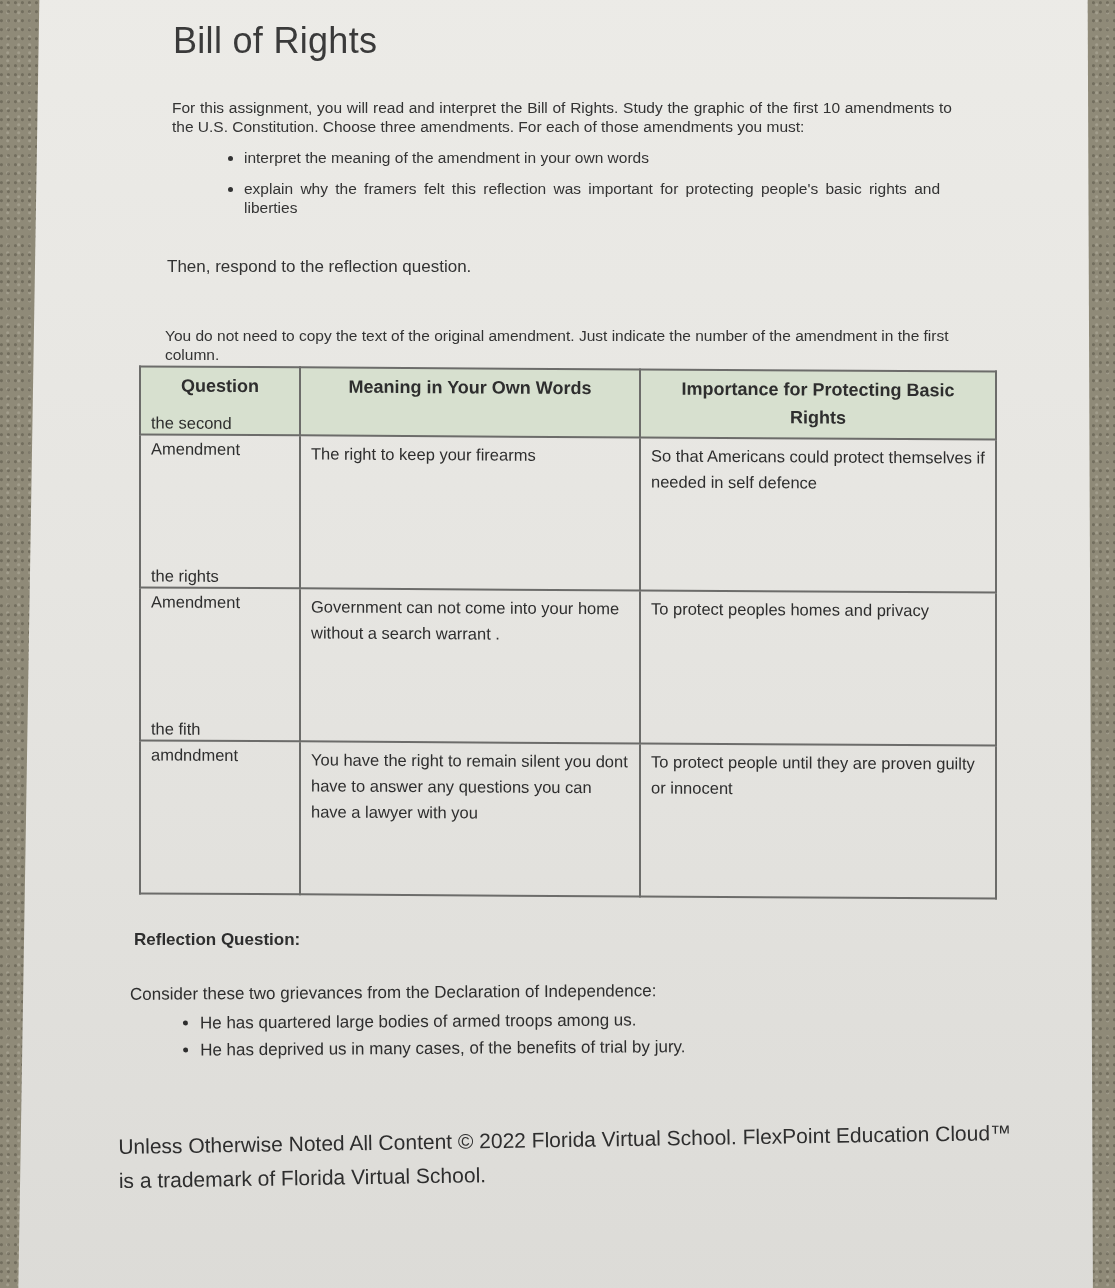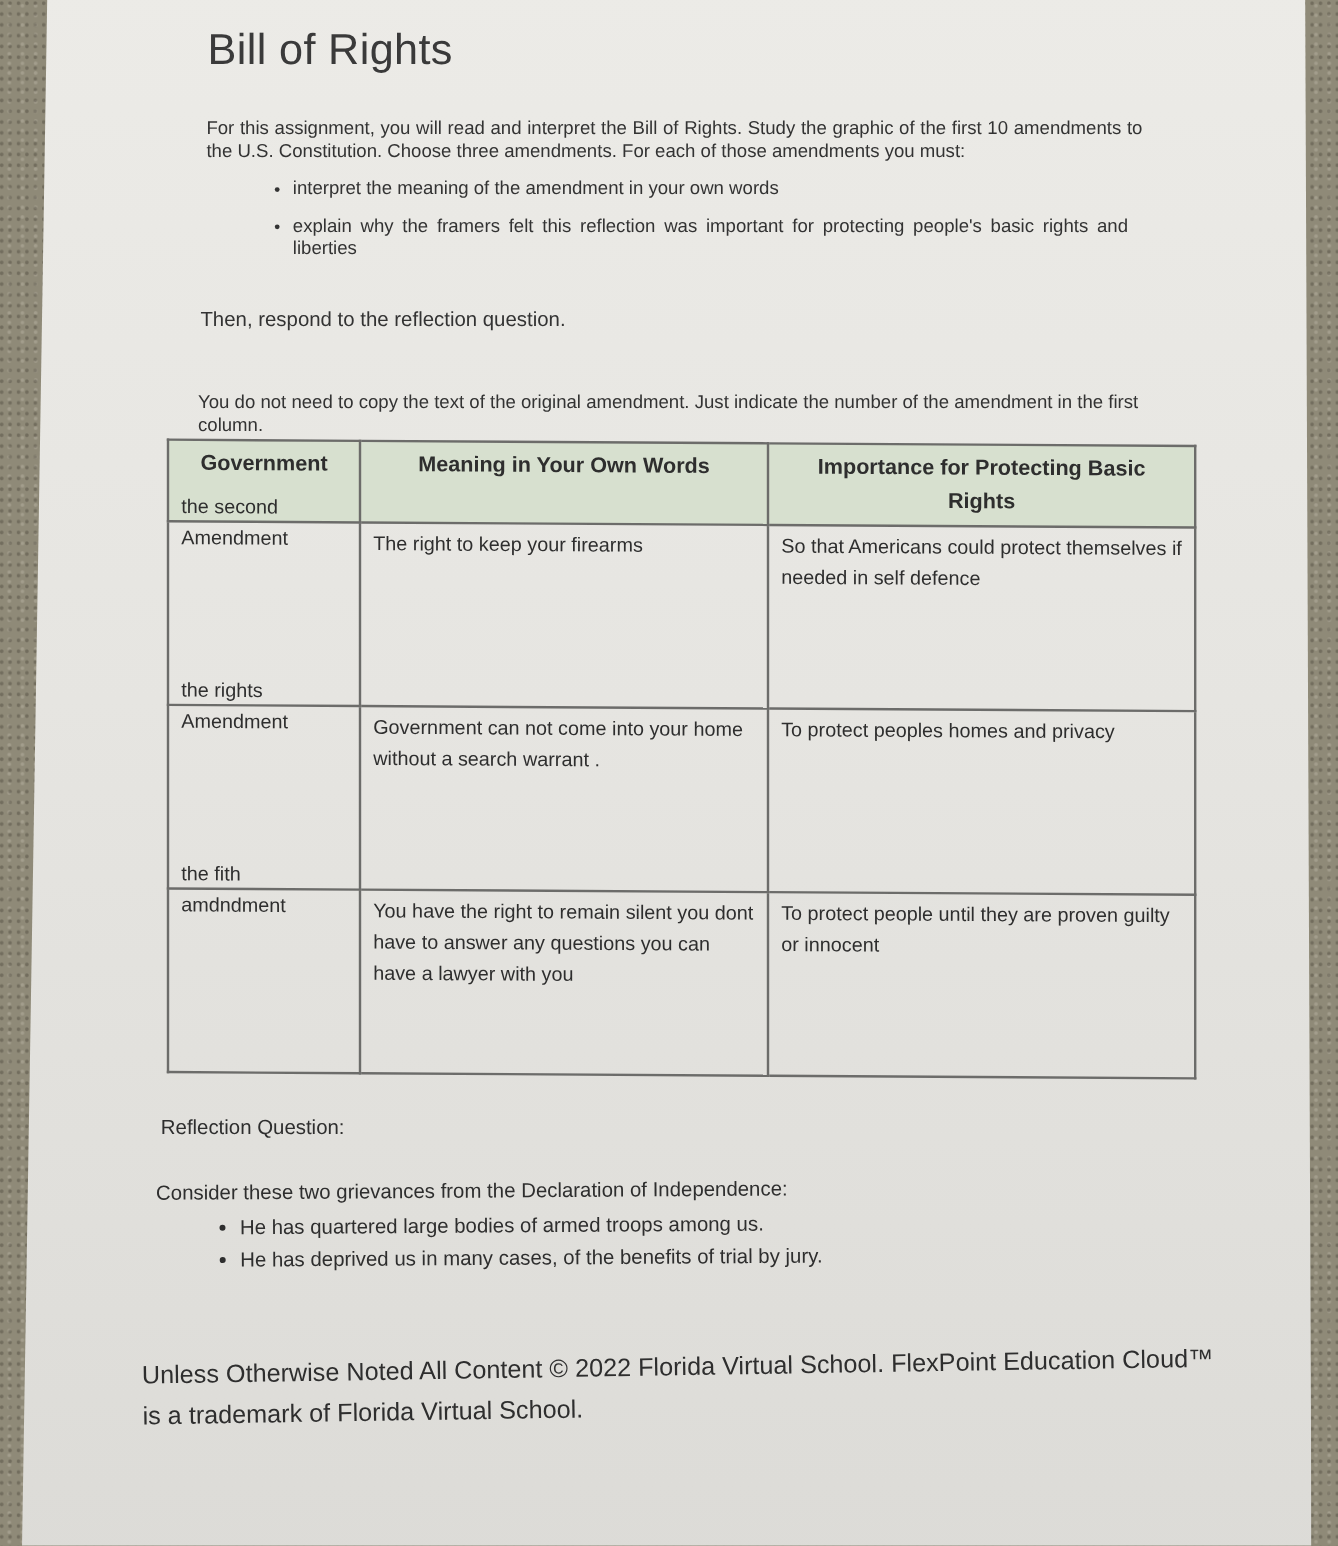--- a/index.html
+++ b/index.html
@@ -40,21 +40,21 @@
     table.amend th {
       background: #d7e0cf; font-weight: bold; font-size: 18px; text-align: center; line-height: 28px;
       height: 58px;
     }
     table.amend th.col3 { line-height: 28px; }
     table.amend td { height: 143px; line-height: 26px; }
     td.amend-name { vertical-align: middle; padding-top: 0; }
     td.amend-name span { display: block; margin-top: -30px; }
     .c1 { width: 138px; }
     .c2 { width: 318px; }
-    .reflect-h { position: absolute; left: 118px; top: 930px; font-size: 17px; font-weight: normal; color: #2e2e2e; }
+    .reflect-h { position: absolute; left: 118px; top: 930px; font-size: 17px; font-weight: bold; color: #2e2e2e; }
     .consider { position: absolute; left: 114px; top: 983px; font-size: 17px; color: #2e2e2e; transform: rotate(-0.4deg); }
     .griev { position: absolute; left: 128px; top: 1008px; margin: 0; padding-left: 56px; font-size: 17px; line-height: 27px; color: #2e2e2e; transform: rotate(-0.4deg); }
     .footer { position: absolute; left: 102px; top: 1130px; width: 900px; font-size: 21px; line-height: 34px; color: #2e2e2e; transform: rotate(-0.9deg); transform-origin: left top; }
   </style>
 </head>
 <body>
 
 <div class="paper"></div>
 
 <div class="content">
@@ -67,21 +67,21 @@
       <li>explain why the framers felt this reflection was important for protecting people's basic rights and liberties</li>
     </ul>
   </div>
 
   <div class="p-then">Then, respond to the reflection question.</div>
   <div class="p-copy">You do not need to copy the text of the original amendment. Just indicate the number of the amendment in the first column.</div>
 
   <table class="amend">
     <thead>
       <tr>
-        <th class="c1">Government</th>
+        <th class="c1">Question</th>
         <th class="c2">Meaning in Your Own Words</th>
         <th class="col3">Importance for Protecting Basic Rights</th>
       </tr>
     </thead>
     <tbody>
       <tr>
         <td class="amend-name">
             <span>the second Amendment</span>
           </td>
         <td>The right to keep your firearms</td>

